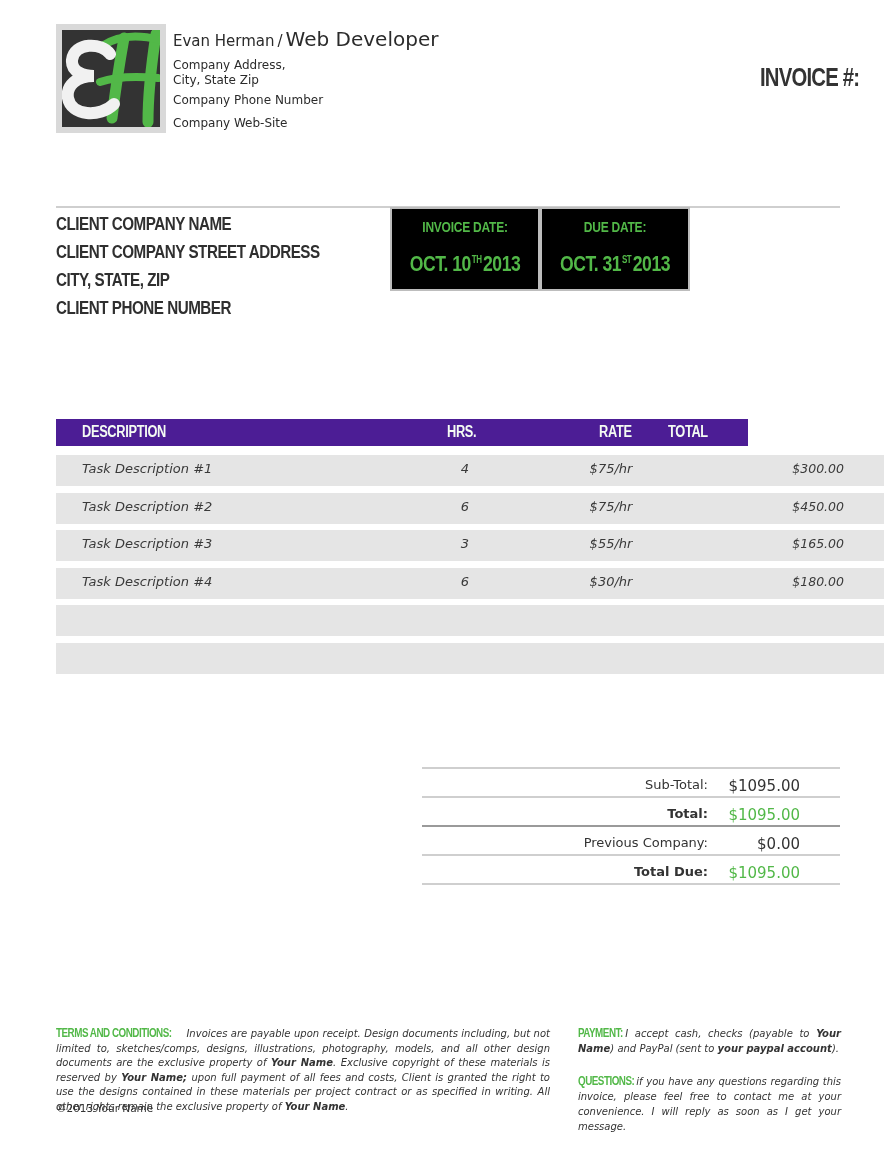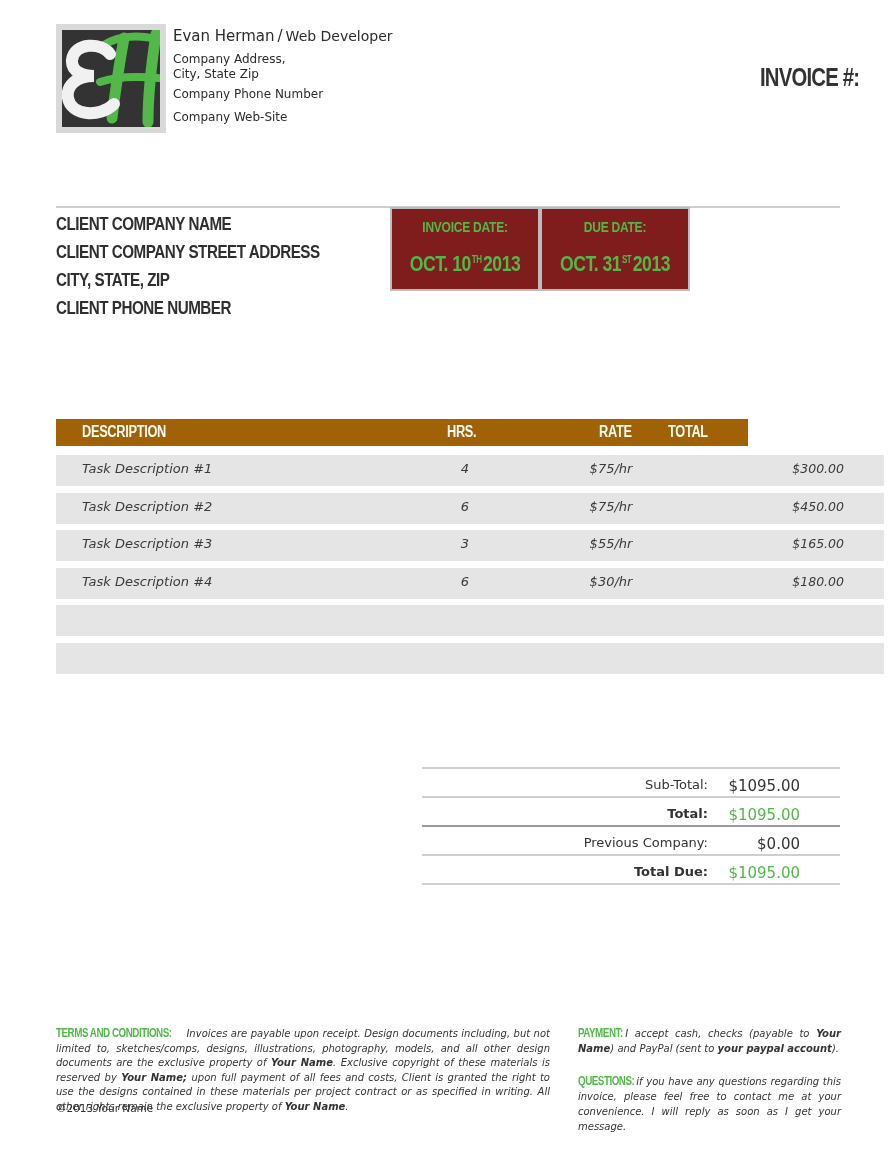--- a/index.html
+++ b/index.html
@@ -8,48 +8,48 @@
 
     
     .logo-frame { position: absolute; left: 56px; top: 24px; width: 110px; height: 109px; background: #d9d9d9; }
     .logo-inner { position: absolute; left: 6px; top: 6px; width: 98px; height: 97px; background: #333333; overflow: hidden; }
     .logo-inner svg { width: 98px; height: 97px; display: block; }
 
     .company { position: absolute; left: 173px; top: 27px; }
     .company .name-line { font-size: 15px; color: #2b2b2b; white-space: nowrap; }
     .company .name-line .nm { font-weight: normal; }
     .company .name-line .sep { margin: 0 3px; }
-    .company .name-line .role { font-size: 14px; }
+    .company .name-line .role { font-size: 20px; }
     .company .line { font-size: 12px; line-height: 15px; color: #2b2b2b; white-space: nowrap; }
     .company .addr { margin-top: 7px; }
     .company .phone { margin-top: 5px; }
     .company .web { margin-top: 8px; }
 
     .invoice-num { position: absolute; right: 48px; top: 62px; white-space: nowrap; display: flex; align-items: baseline; }
     .invoice-num .lbl { font-family: "Liberation Sans", sans-serif; font-weight: bold; font-size: 26px; color: #333; letter-spacing: -1px; display: inline-block; transform: scaleX(0.78); transform-origin: right center; margin-right: -14px; }
     .invoice-num .val { font-family: "DejaVu Sans", sans-serif; font-style: italic; font-size: 22px; color: #333; margin-left: 8px; letter-spacing: 0.5px; }
 
     
     .top-rule { position: absolute; left: 56px; top: 206px; width: 784px; height: 2px; background: #cfcfcf; }
     .client { position: absolute; left: 56px; top: 212px; }
     .client .cl { font-family: "Liberation Sans", sans-serif; font-weight: bold; font-size: 19px; color: #2f2f2f; height: 28px; line-height: 24px; white-space: nowrap; display: block; transform: scaleX(0.8); transform-origin: left center; letter-spacing: -0.6px; }
 
     
     .boxes { position: absolute; left: 390px; top: 207px; width: 450px; height: 84px; display: flex; }
-    .box { width: 150px; height: 84px; border: 2px solid #bdbdbd; background: #7f1d1d; text-align: center; position: relative; }
+    .box { width: 150px; height: 84px; border: 2px solid #bdbdbd; background: #000000; text-align: center; position: relative; }
     .box + .box { margin-left: 0; }
     .box.green { background: #52b848; border-color: #bdbdbd; }
     .box .bl { position: absolute; top: 9px; left: 0; right: 0; font-family: "Liberation Sans", sans-serif; font-weight: bold; font-size: 15px; color: #52b848; white-space: nowrap; transform: scaleX(0.8); letter-spacing: -0.3px; }
     .box .bv { position: absolute; top: 42px; left: 0; right: 0; font-family: "Liberation Sans", sans-serif; font-weight: bold; font-size: 22px; color: #52b848; white-space: nowrap; transform: scaleX(0.8); letter-spacing: -0.6px; }
     .box .bv sup { font-size: 10px; vertical-align: 8px; margin: 0 2px 0 1px; }
     .box.green .bl { color: #e8f5e6; }
     .box.green .bv { color: #e8f5e6; }
 
     
-    .thead { position: absolute; left: 56px; top: 419px; width: 692px; height: 27px; background: #a16207; }
+    .thead { position: absolute; left: 56px; top: 419px; width: 692px; height: 27px; background: #4c1d95; }
     .thead .th { position: absolute; top: 4px; font-family: "Liberation Sans", sans-serif; font-weight: bold; font-size: 16px; color: #f4fbf3; white-space: nowrap; letter-spacing: -0.4px; }
     .th-desc { left: 26px; transform: scaleX(0.8); transform-origin: left center; }
     .th-hrs { left: 391px; transform: scaleX(0.8); transform-origin: left center; }
     .th-rate { left: 543px; transform: scaleX(0.8); transform-origin: left center; }
     .th-total { right: 40px; transform: scaleX(0.8); transform-origin: right center; }
 
     .row { position: absolute; left: 56px; width: 828px; height: 31px; background: #e5e5e5; }
     .row .c { position: absolute; top: 6px; font-family: "DejaVu Sans", sans-serif; font-style: italic; font-size: 13px; color: #3a3a3a; white-space: nowrap; }
     .row .c-desc { left: 26px; }
     .row .c-hrs { left: 392px; width: 40px; text-align: center; }

